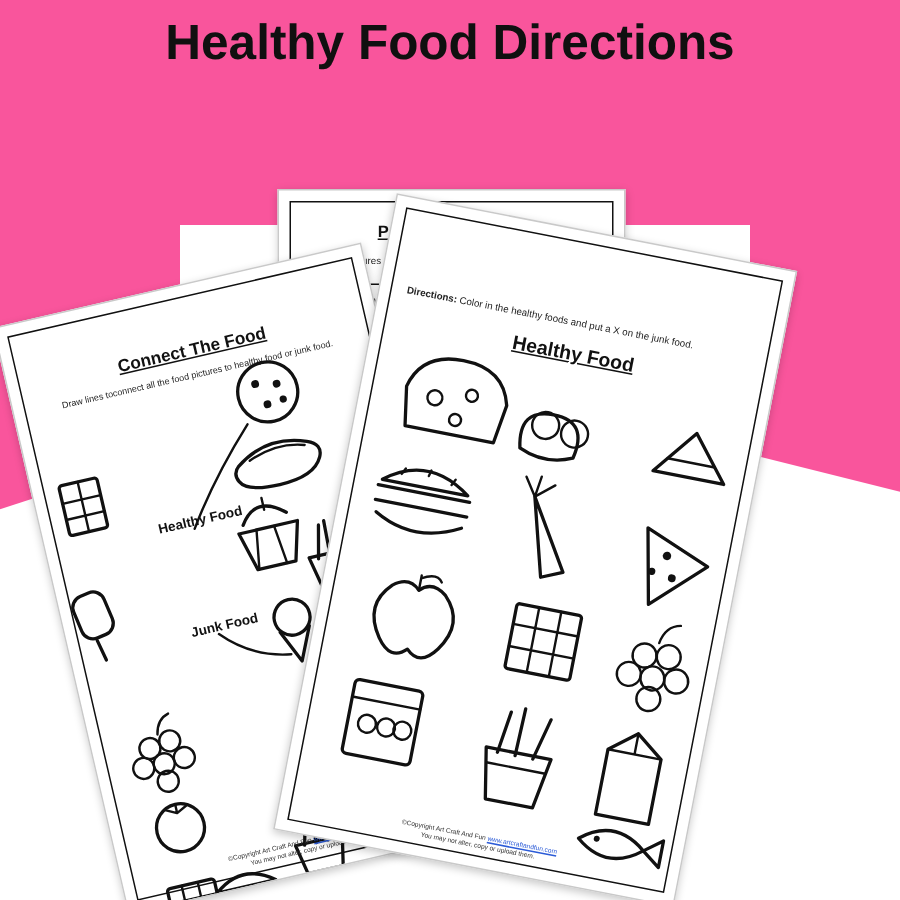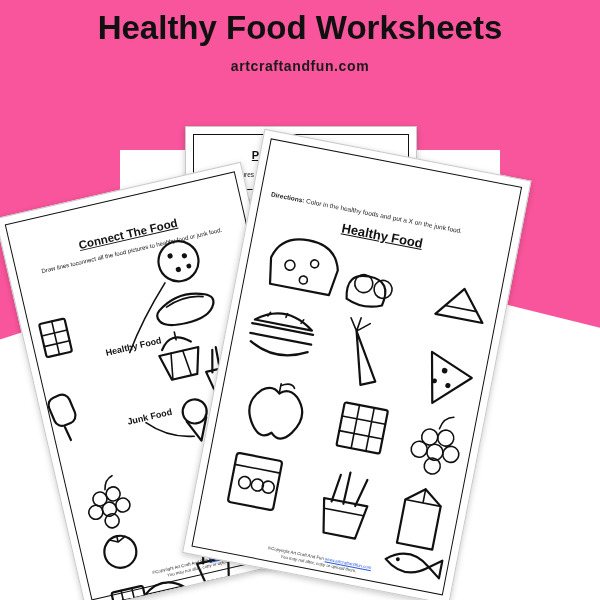--- a/index.html
+++ b/index.html
@@ -407,17 +407,16 @@
     </svg>
 
     <div class="footer">
       <span>©Copyright Art Craft And Fun</span>
       <span class="lnk">www.artcraftandfun.com</span><br>
       <span>You may not alter, copy or upload them.</span>
     </div>
   </div>
 
   <div class="title-wrap">
-    <div class="title-line2">Healthy Food Worksheets</div>
-    <div class="site-url">artcraftandfun.com</div>
+    <div class="title-line2">Healthy Food Directions</div>
   </div>
 
 </div>
 
 </body></html>

